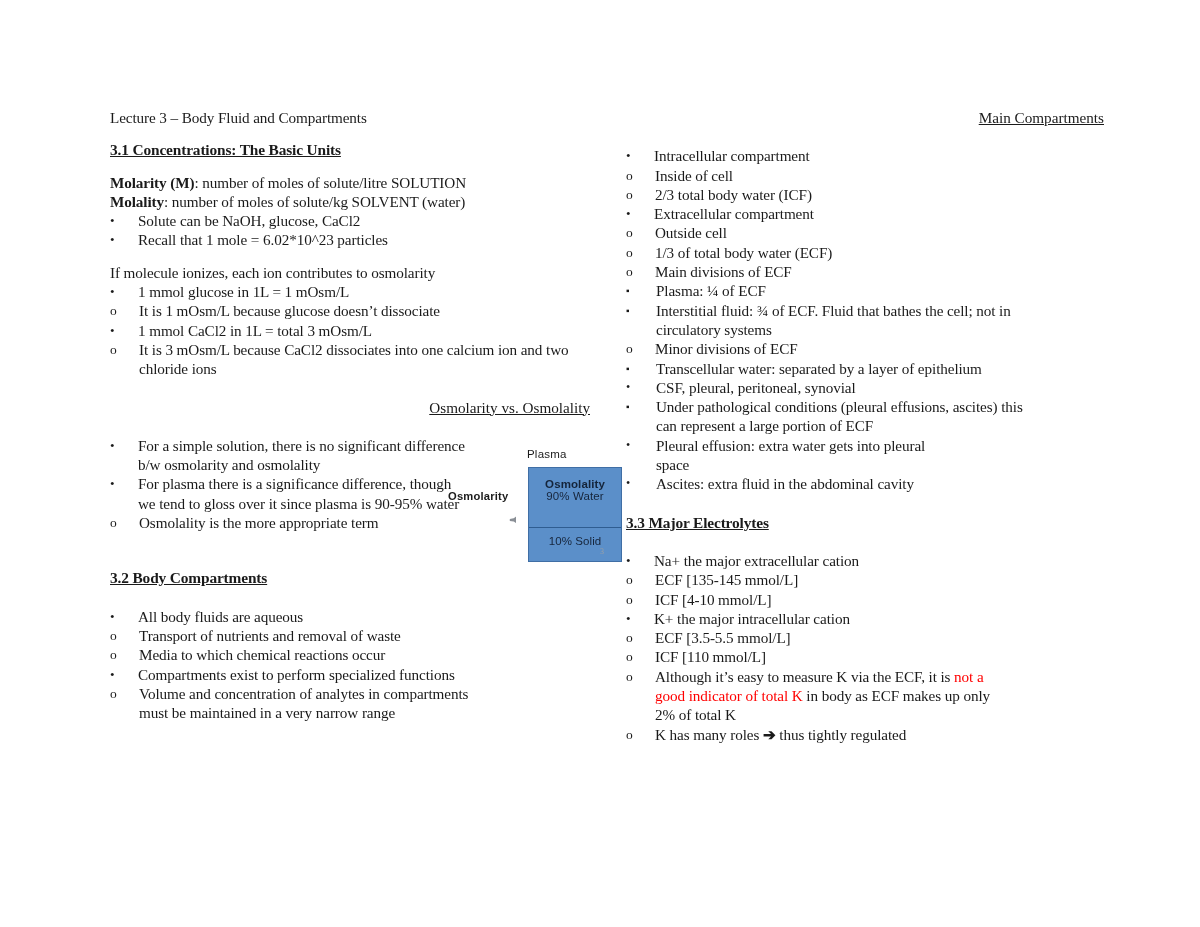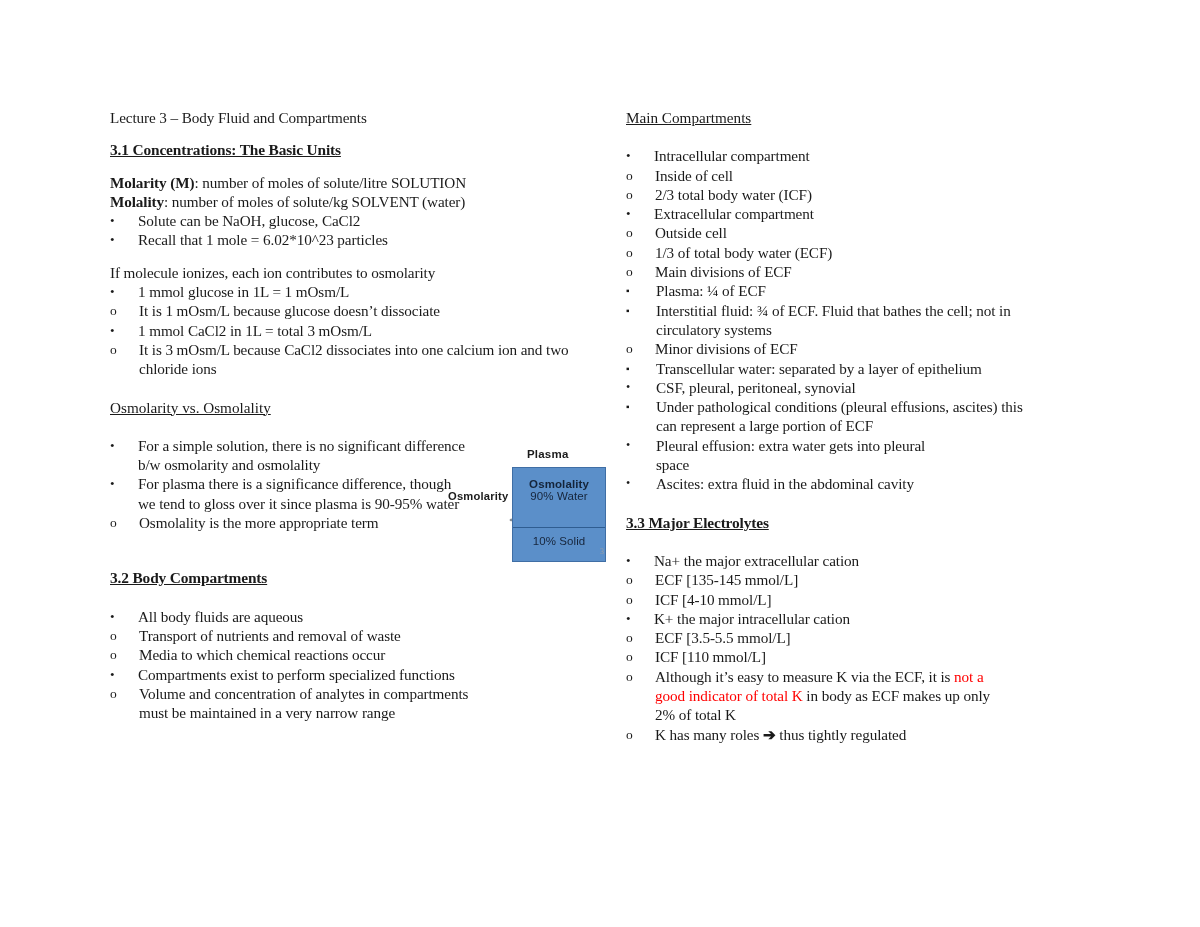--- a/index.html
+++ b/index.html
@@ -45,20 +45,21 @@
     font-size: 15.4px;
     line-height: 19.3px;
     margin: 0;
     letter-spacing: -0.15px;
   }
   .subheading {
     text-decoration: underline;
     font-size: 15.2px;
     line-height: 19.3px;
     margin: 0;
+    text-align: right;
   }
   .term { font-weight: bold; }
 
   
   ul.lvl {
     list-style: none;
     margin: 0;
     padding: 0;
   }
   ul.lvl > li {
@@ -107,21 +108,21 @@
     top: 448px;
     width: 168px;
     height: 125px;
     font-family: "Liberation Sans", "DejaVu Sans", sans-serif;
   }
   .fig-plasma-label {
     position: absolute;
     left: 79px;
     top: 0px;
     font-size: 11.5px;
-    font-weight: bold;
+    font-weight: normal;
     color: #1b1b1b;
     letter-spacing: 0.2px;
   }
   .fig-osmolarity-label {
     position: absolute;
     left: 0px;
     top: 42px;
     font-size: 11.2px;
     font-weight: bold;
     color: #1b1b1b;
@@ -134,21 +135,21 @@
     width: 14px;
     height: 98px;
     font-size: 86px;
     line-height: 98px;
     color: #8a8f96;
     font-family: "Liberation Serif", serif;
     overflow: hidden;
   }
   .fig-box {
     position: absolute;
-    left: 64px;
+    left: 80px;
     top: 19px;
     width: 94px;
     height: 95px;
     border: 1px solid #3f6ea5;
     box-sizing: border-box;
     background: #5b8fc9;
   }
   .fig-cell-top {
     position: absolute;
     left: 0;

